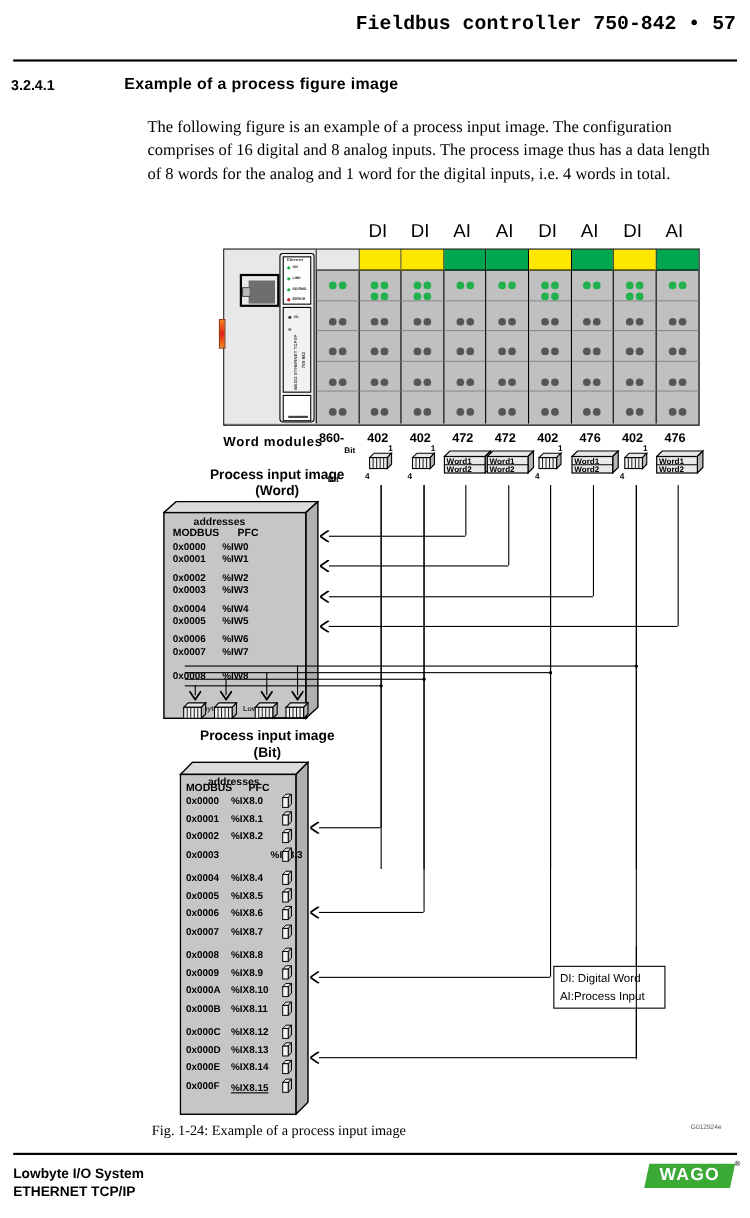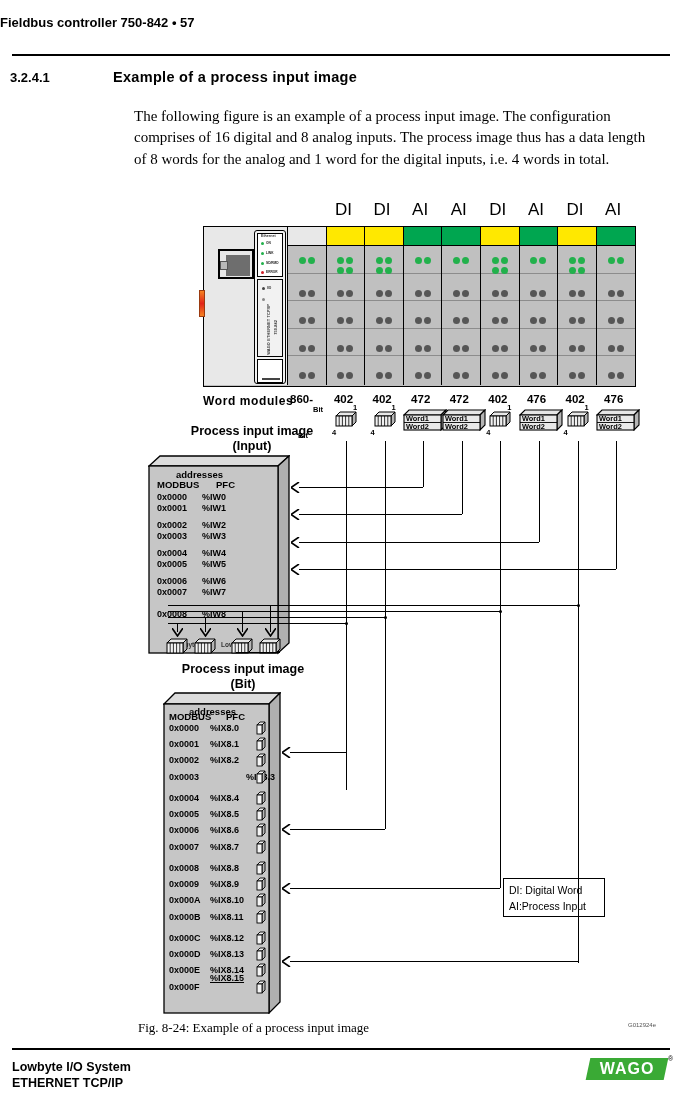--- a/index.html
+++ b/index.html
@@ -6,22 +6,22 @@
   body{
     width:682px;height:1107px;position:relative;background:#ffffff;
     font-family:"Liberation Serif",serif;color:#000;
     -webkit-font-smoothing:antialiased;
   }
   .abs{position:absolute;}
 
   
   #header{left:0;top:14px;width:682px;}
   #header .hline{
-    font-family:Liberation Sans, sans-serif;font-weight:bold;font-size:13px;
-    text-align:left;padding-right:13px;letter-spacing:0px;line-height:17px;
+    font-family:Liberation Mono, monospace;font-weight:bold;font-size:18px;
+    text-align:right;padding-right:13px;letter-spacing:0px;line-height:17px;
   }
   #header-rule{left:12px;top:54px;width:658px;height:2px;background:#000;}
 
   
   #sec-num{left:10px;top:70px;font-family:"Liberation Sans",sans-serif;
     font-weight:bold;font-size:13px;}
   #sec-title{left:113px;top:69px;font-family:"Liberation Sans",sans-serif;
     font-weight:bold;font-size:14.5px;letter-spacing:.3px;}
 
   
@@ -129,21 +129,21 @@
 </style>
 </head>
 <body>
 
 <div class="abs" id="header">
   <div class="hline">Fieldbus controller 750-842  •  57</div>
 </div>
 <div class="abs" id="header-rule"></div>
 
 <div class="abs" id="sec-num">3.2.4.1</div>
-<div class="abs" id="sec-title">Example of a process input image</div>
+<div class="abs" id="sec-title">Example of a process figure image</div>
 
 <div class="abs" id="intro">The following figure is an example of a process input image. The configuration comprises of 16 digital and 8 analog inputs. The process image thus has a data length of 8 words for the analog and 1 word for the digital inputs, i.e. 4 words in total.</div>
 
 <div class="abs" id="rack">
   <div class="rack-outer"></div>
 
   <div class="cpu-body">
     <div class="orange-tab"></div>
     <div class="rj45">
         <i></i>
@@ -339,21 +339,21 @@
   </div>
 
 <div class="abs" id="input-modules-label">Word  modules</div>
 <div class="abs modnum" style="left:290px;top:393px;">860-</div>
 
 <div class="abs bitlab" style="left:313px;top:405px;">Bit</div>
 <div class="abs bitlab" style="left:298px;top:431px;">Bit</div>
 
 <div class="abs" id="word-title">
   <div>Process input image</div>
-  <div>(Input)</div>
+  <div>(Word)</div>
 </div>
 
 <div class="abs" id="wordbox">
   <svg width="142" height="200" style="position:absolute;left:0;top:0;">
     <polygon points="1,11 12,1 141,1 130,11" fill="#dcdcdc" stroke="#000" stroke-width="1.3"></polygon>
     <polygon points="130,11 141,1 141,188 130,198" fill="#b0b0b0" stroke="#000" stroke-width="1.3"></polygon>
     <rect x="1" y="11" width="129" height="187" fill="#c6c6c6" stroke="#000" stroke-width="1.3"></rect>
   </svg>
   <div class="addr-head" style="left:28px;top:14px;">addresses</div>
   <div class="addr-head" style="left:9px;top:24px;">MODBUS</div>
@@ -499,34 +499,34 @@
       <rect x="1" y="4" width="5" height="9" fill="#f5f5f5" stroke="#000" stroke-width="0.9"></rect>
     </svg>
     <div class="addr-row" style="left:6px;top:273.4px;">0x000E</div>
     <div class="addr-row" style="left:47px;top:273.4px;">%IX8.14</div>
     <svg width="10" height="14" style="position:absolute;left:93px;top:271.4px;">
       <polygon points="1,4 4,1 9,1 6,4" fill="#ededed" stroke="#000" stroke-width="0.9"></polygon>
       <polygon points="6,4 9,1 9,10 6,13" fill="#b8b8b8" stroke="#000" stroke-width="0.9"></polygon>
       <rect x="1" y="4" width="5" height="9" fill="#f5f5f5" stroke="#000" stroke-width="0.9"></rect>
     </svg>
     <div class="addr-row" style="left:6px;top:289.6px;">0x000F</div>
-    <div class="addr-row" style="left:47px;top:281px;text-decoration:underline;">%IX8.15</div>
+    <div class="addr-row" style="left:47px;top:292px;text-decoration:underline;">%IX8.15</div>
     <svg width="10" height="14" style="position:absolute;left:93px;top:287.6px;">
       <polygon points="1,4 4,1 9,1 6,4" fill="#ededed" stroke="#000" stroke-width="0.9"></polygon>
       <polygon points="6,4 9,1 9,10 6,13" fill="#b8b8b8" stroke="#000" stroke-width="0.9"></polygon>
       <rect x="1" y="4" width="5" height="9" fill="#f5f5f5" stroke="#000" stroke-width="0.9"></rect>
     </svg>
   </div>
 
 <div class="abs" id="legend">
   <div>DI: Digital Word</div>
   <div>AI:Process Input</div>
 </div>
 
-<div class="abs" id="caption">Fig. 8-24: Example of a process input image</div>
+<div class="abs" id="caption">Fig. 1-24: Example of a process input image</div>
 <div class="abs" id="figcode">G012924e</div>
 <div class="abs" id="footer-rule"></div>
 <div class="abs" id="footer-txt">
   <div>Lowbyte I/O System</div>
   <div>ETHERNET TCP/IP</div>
 </div>
 <div class="abs" id="wago">
     <span>WAGO</span>
   </div>
 <div class="abs" id="wago-r">®</div>

